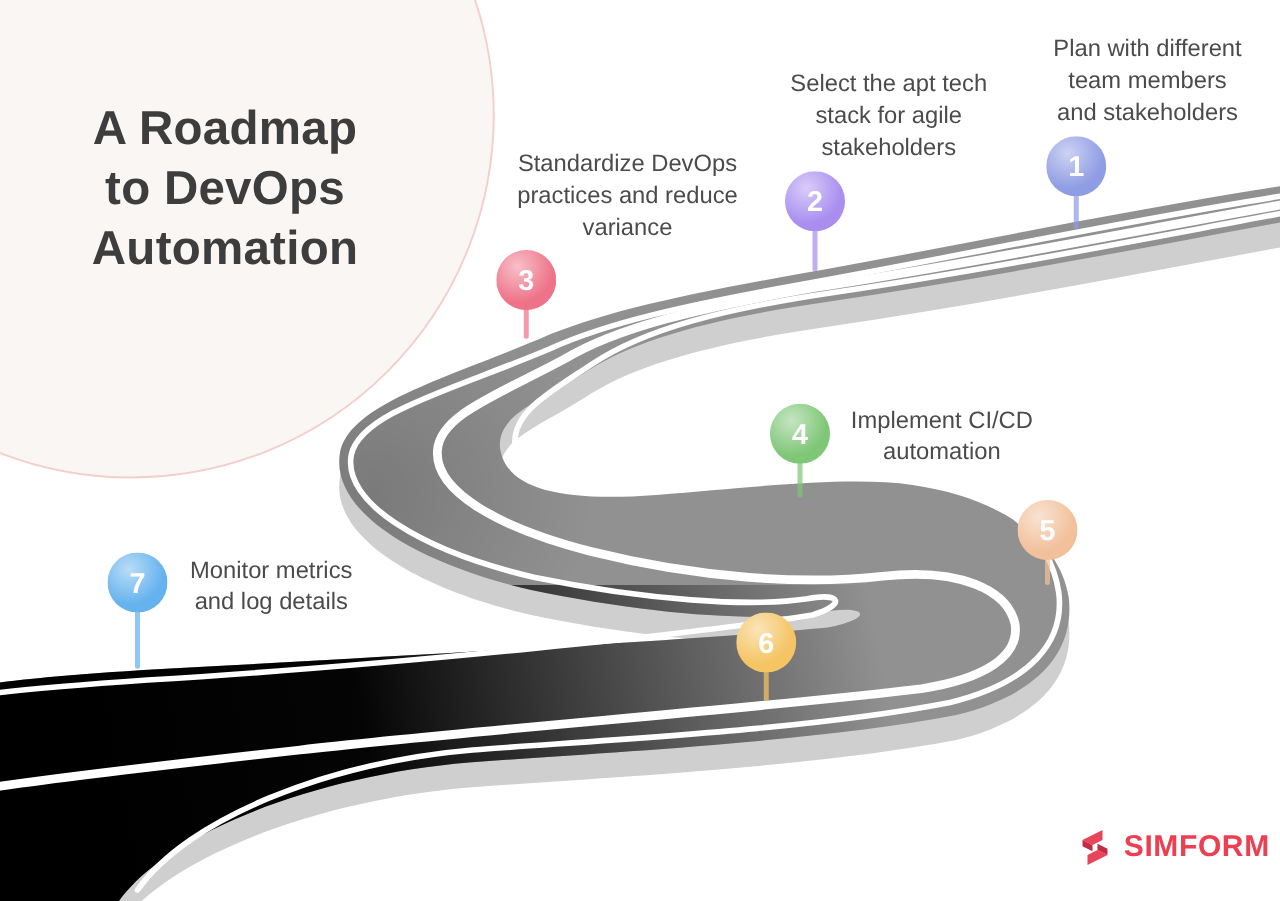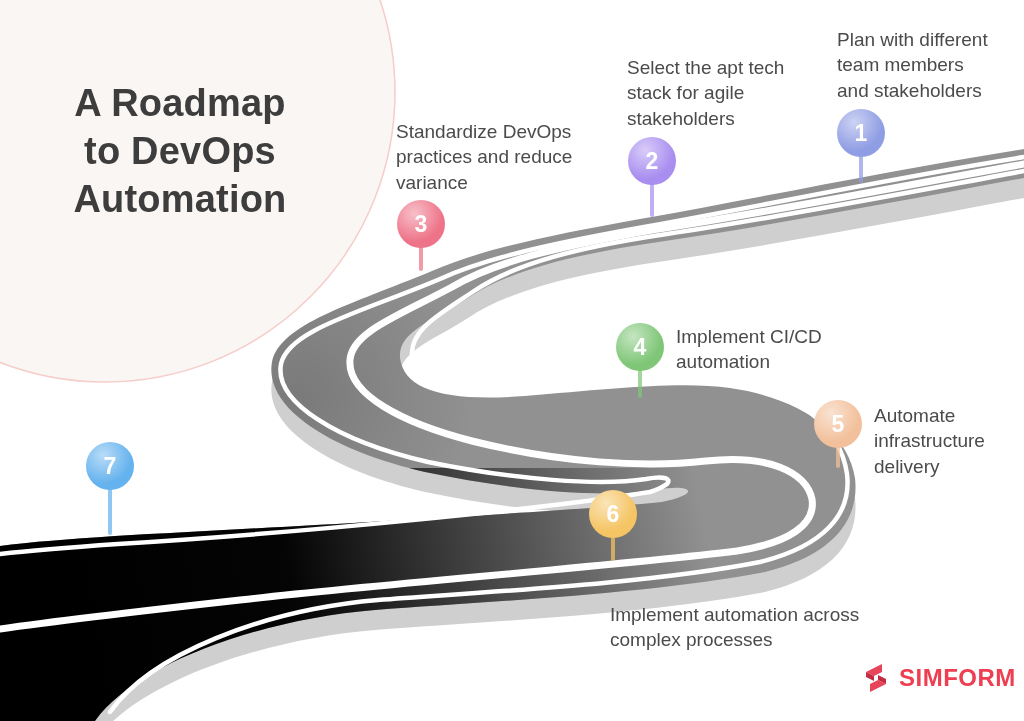--- a/index.html
+++ b/index.html
@@ -8,21 +8,21 @@
     background:#ffffff;font-family:"Liberation Sans","DejaVu Sans",sans-serif;
   }
   .stage{position:absolute;inset:0;}
   svg.road-svg{position:absolute;left:0;top:0;}
   .page-title{
     position:absolute;left:55px;top:80px;width:250px;
     font-size:38px;line-height:1.26;font-weight:700;color:#3d3d3d;
     text-align:center;letter-spacing:.2px;
   }
   .step-label{
-    position:absolute;font-size:19px;line-height:1.33;color:#4b4b4b;
+    position:absolute;font-size:19px;line-height:1.33;color:#4b4b4b;text-align:center;
   }
   .pin{position:absolute;width:0;height:0;}
   .pin .stem{
     position:absolute;left:-2px;top:0;width:4px;border-radius:2px;
     background:var(--pin,#999);opacity:.72;
   }
   .pin .head{
     position:absolute;left:-24px;top:-24px;width:48px;height:48px;border-radius:50%;
     background:var(--pin,#999);
     background-image:radial-gradient(circle at 36% 28%, rgba(255,255,255,.55), rgba(255,255,255,0) 62%);
@@ -72,24 +72,23 @@
       <path stroke-width="4.5" d="M 1024,157 C 892,178 772,204 644,227 C 549,244 486,258 440,279 C 362,312 288,330 281,364 C 274,402 337,441 428,462 C 516,480 600,486 646,479 C 672,474 678,483 650,492 C 552,508 300,533 118,544 C 75,547 35,550 0,554"></path>
       <path stroke-width="4.5" d="M 1024,171 C 900,194 782,217 667,234 C 579,247 516,263 474,291 C 438,315 410,330 412,356 C 415,381 452,393 527,387 C 610,380 680,372 728,379 C 795,389 840,426 847,474 C 852,514 824,546 760,562 C 648,584 482,592 378,600 C 262,610 150,655 110,712"></path>
       <path stroke-width="7" d="M 1024,164 C 896,187 776,211 652,230 C 556,247 494,262 452,287 C 398,316 352,332 350,360 C 347,394 402,423 472,441 C 560,463 645,468 706,461 C 768,454 806,472 812,499 C 816,525 788,543 737,551 C 615,566 380,584 240,600 C 150,610 62,620 0,629"></path>
     </g>
   </svg>
 
   <div class="page-title">A Roadmap to DevOps Automation</div>
 
   <div class="step-label" style="left:837px;top:27px;width:162px">Plan with different team members and stakeholders</div>
   <div class="step-label" style="left:627px;top:55px;width:168px">Select the apt tech stack for agile stakeholders</div>
-  <div class="step-label" style="left:396px;top:119px;width:180px">Standardize DevOps practices and reduce variance</div>
+  <div class="step-label" style="left:412px;top:119px;width:180px">Standardize DevOps practices and reduce variance</div>
   <div class="step-label" style="left:676px;top:324px;width:155px">Implement CI/CD automation</div>
-  <div class="step-label" style="left:874px;top:403px;width:120px">Automate infrastructure delivery</div>
-  <div class="step-label" style="left:610px;top:602px;width:250px">Implement automation across complex processes</div>
+  <div class="step-label" style="left:146px;top:444px;width:142px">Monitor metrics and log details</div>
 
   <div class="pin" style="left: 861px; top: 133px; --pin: #8f9de4;">
     <span class="stem" style="height:50px"></span>
     <span class="head">
         <span class="num">1</span>
       </span>
   </div>
   <div class="pin" style="left: 652px; top: 161px; --pin: #a98ef0;">
     <span class="stem" style="height:56px"></span>
     <span class="head">

